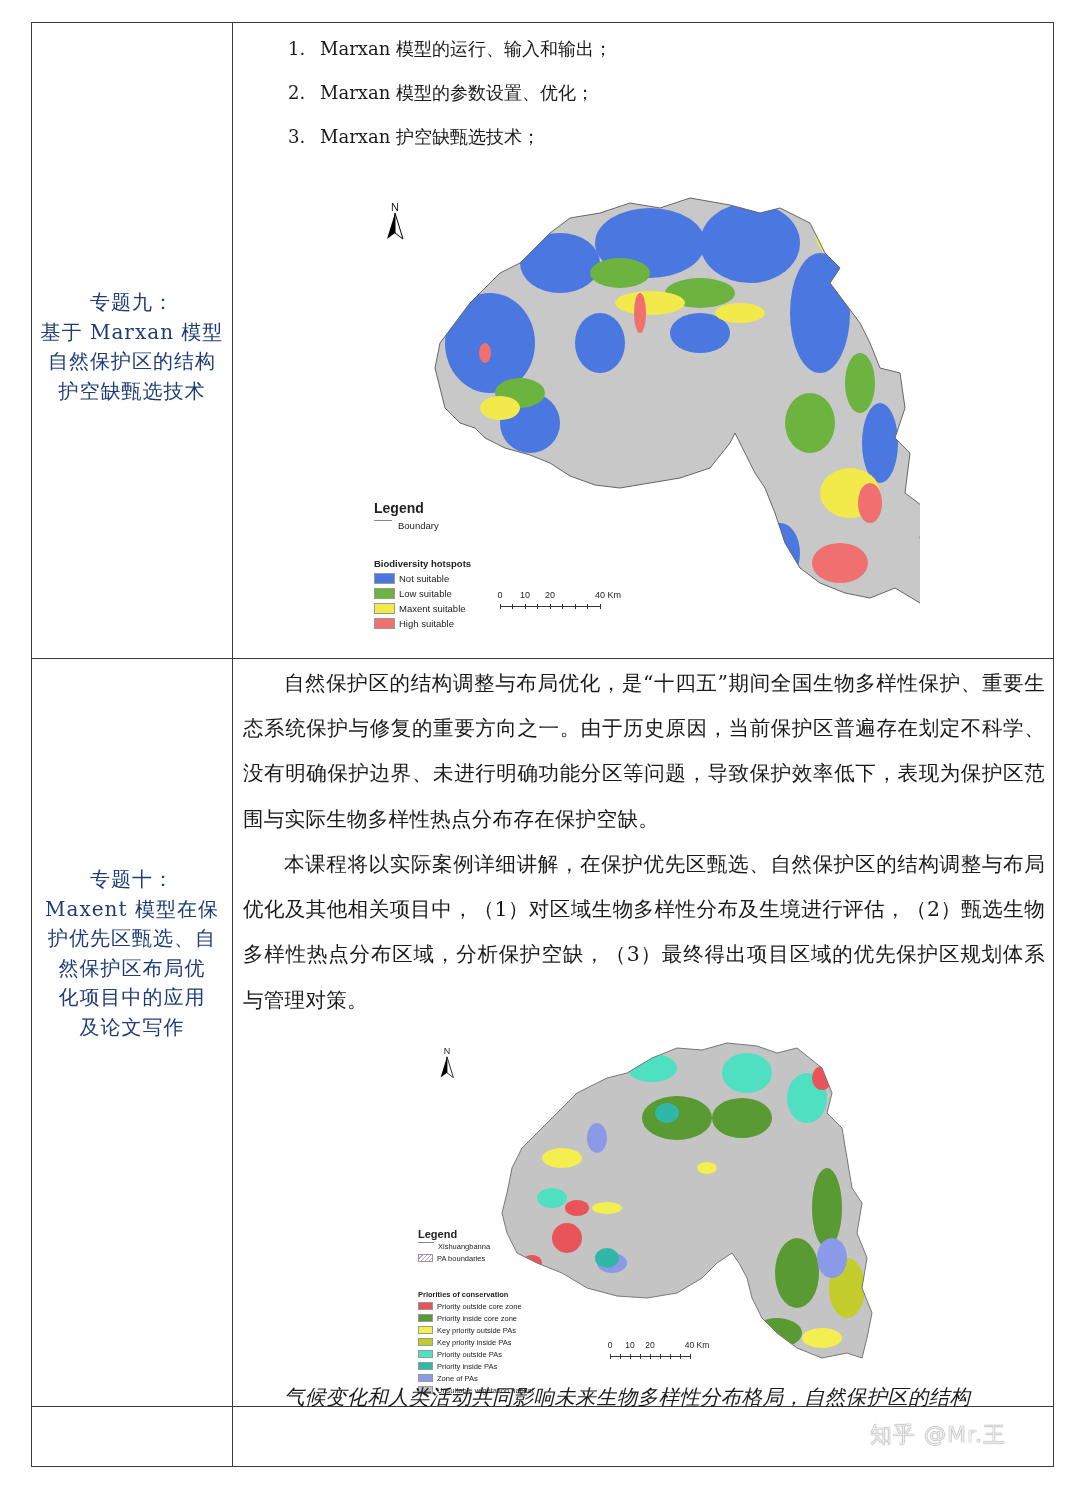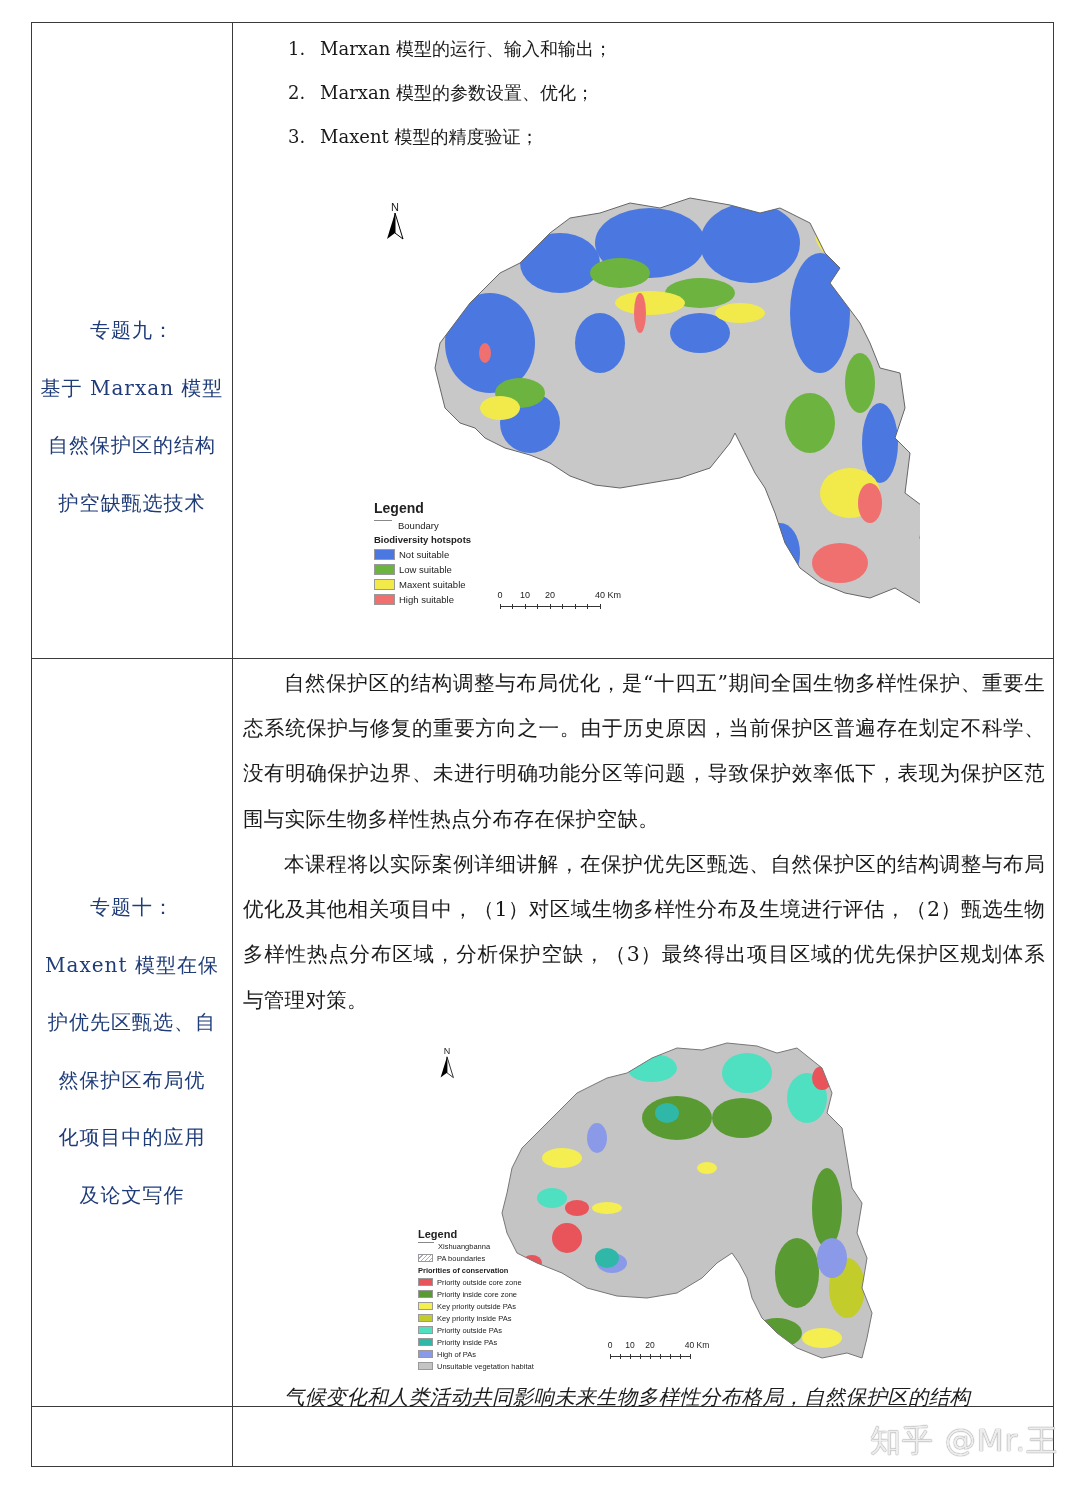--- a/index.html
+++ b/index.html
@@ -4,39 +4,39 @@
 <style>
   html, body { margin: 0; padding: 0; background: #ffffff; }
   body { width: 1080px; height: 1493px; position: relative; overflow: hidden;
          font-family: "DejaVu Serif", "Liberation Serif", serif; color: #1a1a1a; }
   .table { position: absolute; left: 31px; top: 22px; width: 1023px; height: 1445px;
            border: 1.5px solid #3a3a3a; box-sizing: border-box; }
   .vline { position: absolute; left: 200px; top: 0; bottom: 0; width: 0; border-left: 1.5px solid #3a3a3a; }
   .hline { position: absolute; left: 0; right: 0; height: 0; border-top: 1.5px solid #3a3a3a; }
   .topic { position: absolute; left: 0; width: 200px; text-align: center; color: #1f3c78;
            font-size: 20px; line-height: 29.5px; letter-spacing: 1px; }
-  .topic .line { display: block; white-space: nowrap; margin-top: 28px; }
+  .topic .line { display: block; white-space: nowrap; }
   .list { position: absolute; left: 256px; top: 4px; font-size: 18px; line-height: 44px; }
   .list .item { display: block; white-space: nowrap; }
   .list .num { display: inline-block; width: 32px; }
   .para { position: absolute; left: 211px; width: 802px; font-size: 20.5px; line-height: 45.2px;
           text-align: justify; text-indent: 2em; letter-spacing: 0.3px; }
   .map { position: absolute; }
   .legend { position: absolute; font-family: "Liberation Sans", "DejaVu Sans", sans-serif; color: #222; }
   .legend .title { font-weight: bold; }
   .legend .row { display: flex; align-items: flex-start; white-space: nowrap; }
   .legend .sw { display: inline-block; border: 1px solid #999; box-sizing: border-box; }
-  .legend .sub { font-weight: bold; }
+  .legend .sub { font-weight: bold; margin-top: 24px; }
   .scale { position: absolute; font-family: "Liberation Sans", "DejaVu Sans", sans-serif; color: #222; }
   .scale .labels { position: relative; height: 12px; }
   .scale .labels span { position: absolute; top: 0; transform: translateX(-50%); white-space: nowrap; }
   .scale .bar { position: relative; border-top: 1px solid #333; }
   .scale .tick { position: absolute; top: -3px; width: 0; height: 5px; border-left: 1px solid #333; }
   .north { position: absolute; text-align: center; font-family: "Liberation Sans", sans-serif; }
-  .watermark { position: absolute; left: 870px; top: 1420px; font-size: 31px; color: rgba(255,255,255,0.85);
+  .watermark { position: absolute; left: 870px; top: 1420px; font-size: 22px; color: rgba(255,255,255,0.85);
                font-family: "DejaVu Sans", sans-serif; letter-spacing: 1px;
                text-shadow: 0 0 1px #888, 0 0 1px #888; }
 </style>
 </head>
 <body>
 
 <div class="table">
   <div class="vline"></div>
   <div class="hline" style="top:635px"></div>
   <div class="hline" style="top:1383px"></div>
@@ -44,21 +44,21 @@
   <div class="topic" style="top:265px">
     <span class="line">专题九：</span>
     <span class="line">基于 Marxan 模型</span>
     <span class="line">自然保护区的结构</span>
     <span class="line">护空缺甄选技术</span>
   </div>
 
   <div class="list">
     <span class="item"><span class="num">1.</span><span>Marxan 模型的运行、输入和输出；</span></span>
     <span class="item"><span class="num">2.</span><span>Marxan 模型的参数设置、优化；</span></span>
-    <span class="item"><span class="num">3.</span><span>Maxent 模型的精度验证；</span></span>
+    <span class="item"><span class="num">3.</span><span>Marxan 护空缺甄选技术；</span></span>
   </div>
 
   <svg class="map" style="left:368px; top:170px" width="520" height="420" viewBox="0 0 520 420">
     <defs>
       <clipPath id="clip1">
         <path d="M150,40 L170,25 L200,20 L230,10 L260,15 L290,5 L330,12 L360,20 L380,15 L410,30 L425,60 L440,75 L430,90 L445,110 L460,130 L470,150 L480,175 L500,180 L505,215 L495,245 L510,260 L505,300 L525,315 L520,345 L535,380 L520,410 L495,395 L470,405 L445,400 L420,390 L400,375 L385,350 L375,320 L365,295 L355,280 L345,260 L335,240 L330,250 L310,275 L280,285 L250,290 L220,295 L195,292 L170,283 L150,270 L130,262 L105,255 L85,245 L75,235 L60,230 L45,215 L40,195 L35,175 L40,150 L55,130 L70,110 L85,95 L100,80 L120,70 L135,55 Z"></path>
       </clipPath>
     </defs>
     <g clip-path="url(#clip1)">
       <rect x="0" y="0" width="540" height="420" fill="#c8c8c8"></rect>
@@ -251,21 +251,21 @@
     <div class="row" style="height:12px">
         <span class="sw" style="width:15px;height:8px;margin-right:4px;background:#4ee0c0"></span>
         <span>Priority outside PAs</span>
       </div>
     <div class="row" style="height:12px">
         <span class="sw" style="width:15px;height:8px;margin-right:4px;background:#2fb8a8"></span>
         <span>Priority inside PAs</span>
       </div>
     <div class="row" style="height:12px">
         <span class="sw" style="width:15px;height:8px;margin-right:4px;background:#8a9ae8"></span>
-        <span>High of PAs</span>
+        <span>Zone of PAs</span>
       </div>
     <div class="row" style="height:12px">
         <span class="sw" style="width:15px;height:8px;margin-right:4px;background:#c4c4c4"></span>
         <span>Unsuitable vegetation habitat</span>
       </div>
   </div>
 
   <div class="scale" style="left:578px; top:1317px; width:80px; font-size:8.5px;">
     <div class="labels">
       <span style="left:0">0</span>

